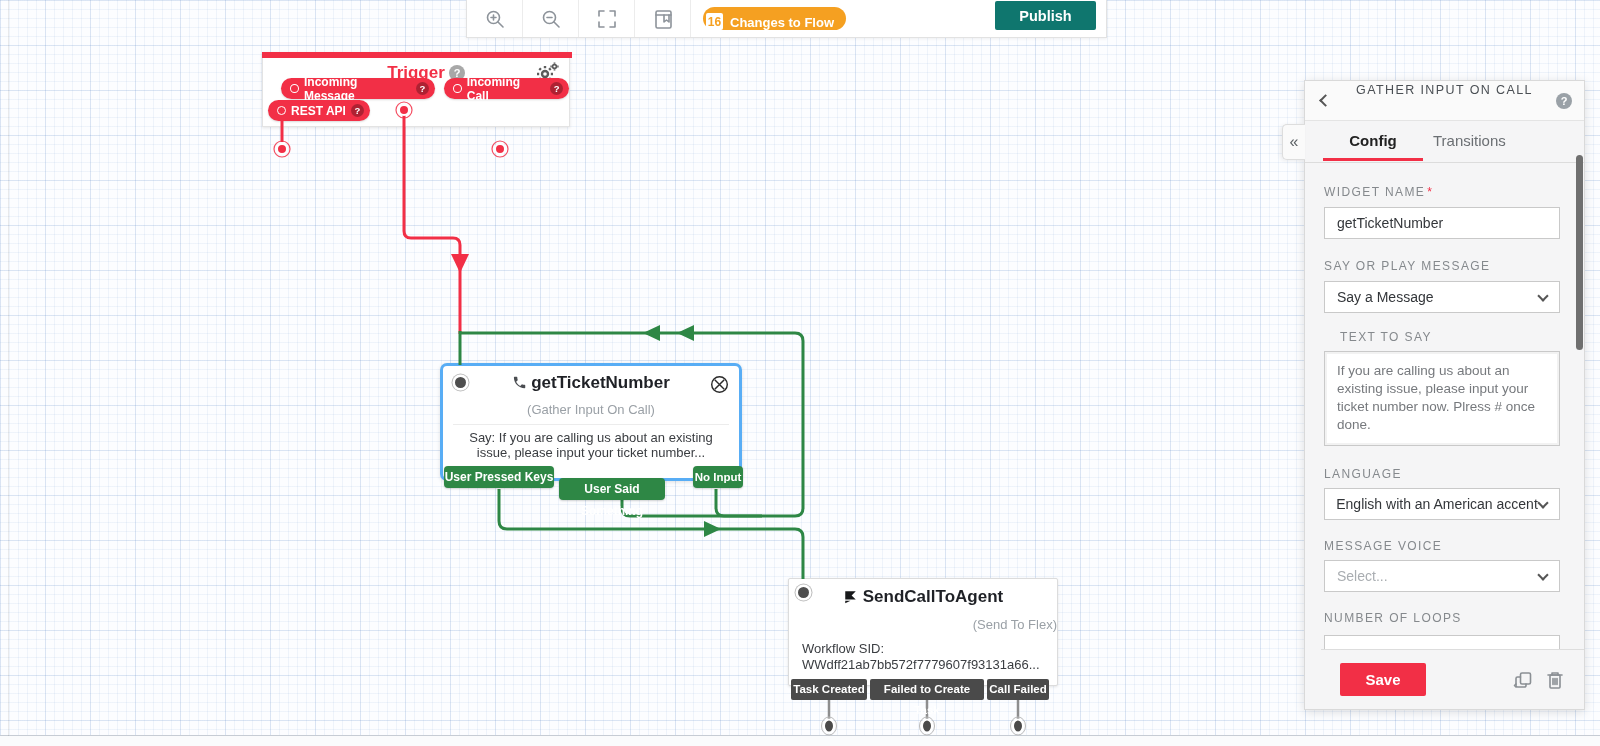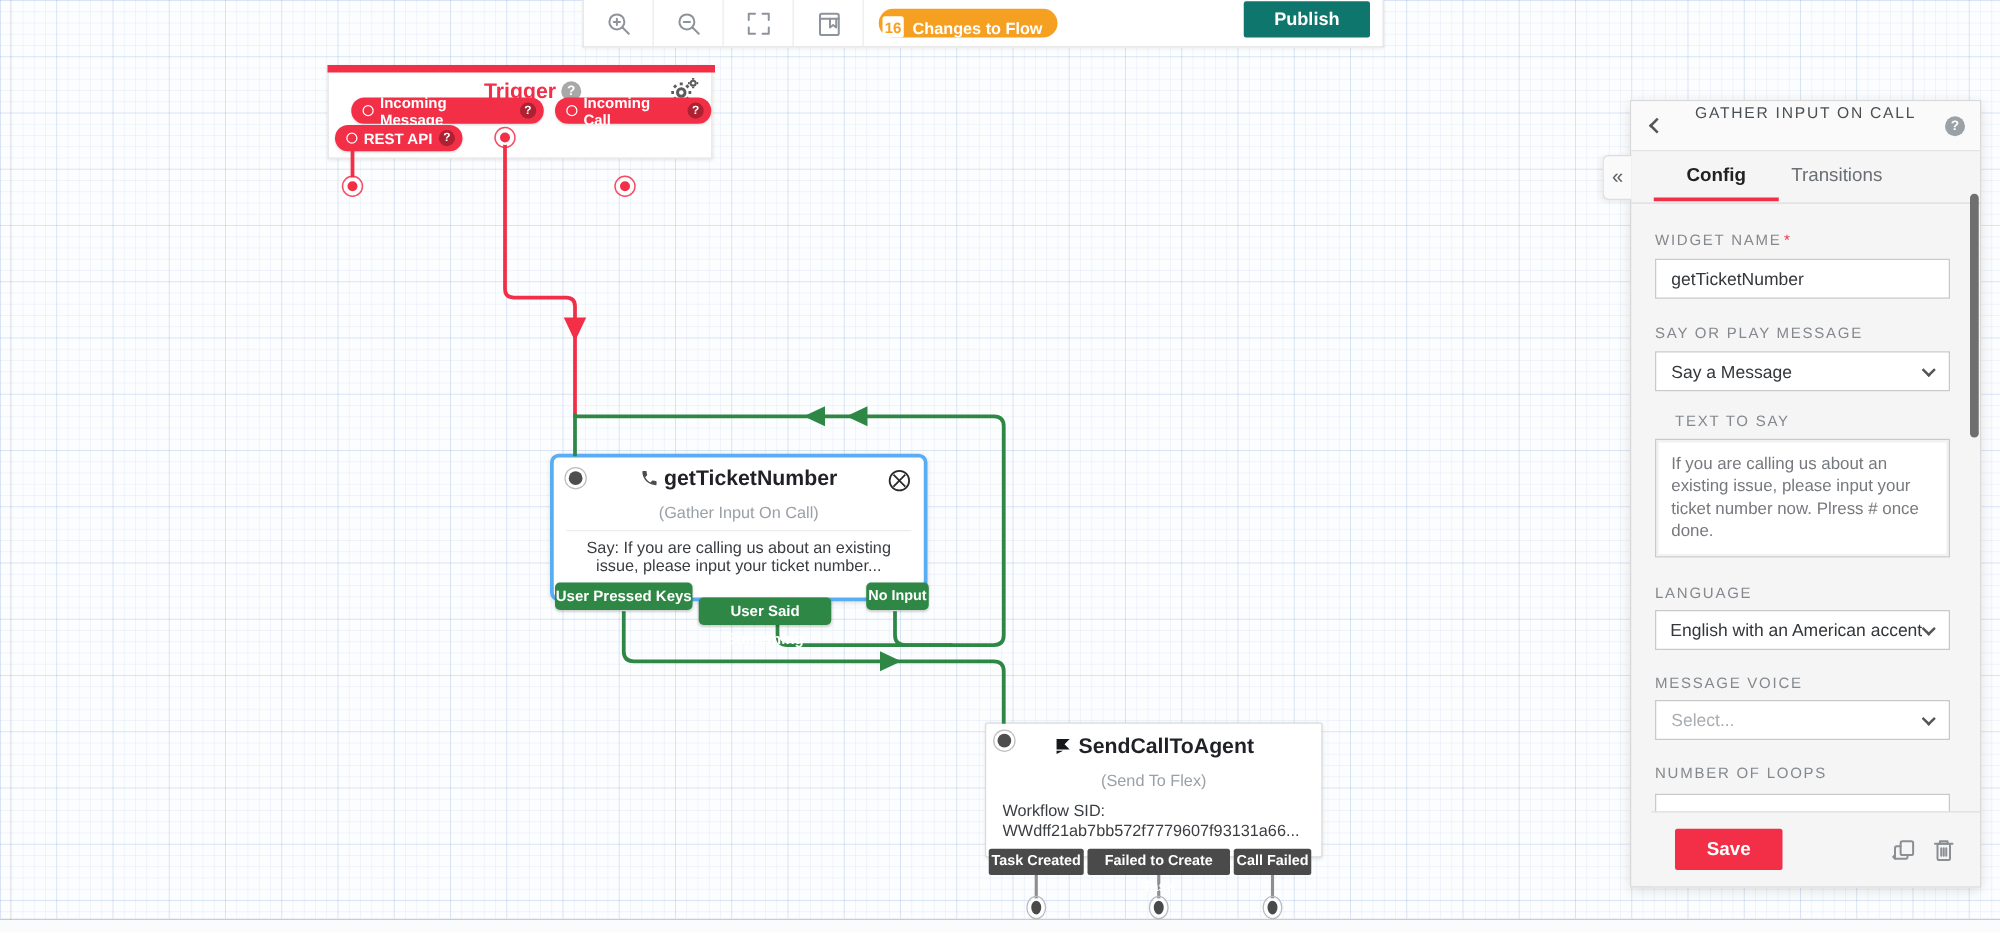--- a/index.html
+++ b/index.html
@@ -75,21 +75,21 @@
   .g-pill { position:absolute; top:466px; height:22px; background:#2E8745; border-radius:4px; color:#fff;
     font-size:12px; font-weight:bold; text-align:center; line-height:22px; z-index:3; cursor:pointer;
     box-shadow:0 1px 2px rgba(0,0,0,0.18); }
 
   
   #flexw { left:788px; top:578px; width:270px; height:108px; border:1px solid #dcdcdc; border-radius:2px;
     box-shadow:0 1px 3px rgba(0,0,0,0.10); }
   #flexw .w-title { position:absolute; top:8px; width:100%; text-align:center; font-size:17px;
     font-weight:bold; color:#1f2126; }
   #flexw .w-title svg { vertical-align:-2px; margin-right:5px; }
-  #flexw .w-sub { position:absolute; top:38px; width:100%; text-align:center; font-size:13px; color:#9aa0a6; }
+  #flexw .w-sub { position:absolute; top:38px; width:100%; text-align:right; font-size:13px; color:#9aa0a6; }
   #flexw .w-body { position:absolute; top:62px; left:13px; right:10px; font-size:13px; color:#3a3d41;
     line-height:16px; text-align:left; white-space:nowrap; overflow:hidden; }
   .d-pill { position:absolute; top:679px; height:21px; background:#4a4a4a; border-radius:2px; color:#fff;
     font-size:11.5px; font-weight:bold; text-align:center; line-height:21px; z-index:3; cursor:pointer; }
 
   
   #panel { position:absolute; left:1304px; top:80px; width:281px; height:630px; background:#f5f5f6;
     border:1px solid #d9d9d9; box-shadow:0 2px 10px rgba(0,0,0,0.13); z-index:5; }
   #panel-header { position:absolute; top:0; left:0; right:0; height:40px; background:#fafafa;
     border-bottom:1px solid #e4e4e4; }

